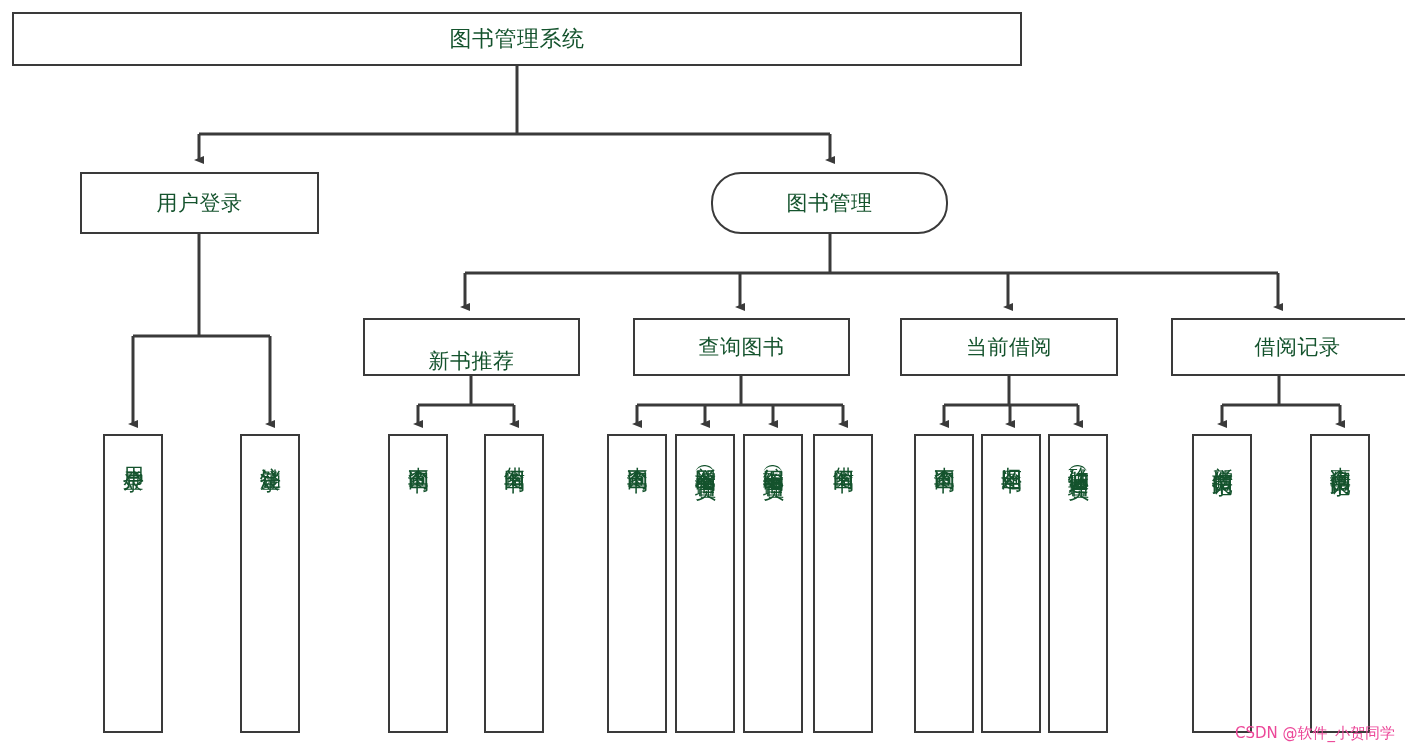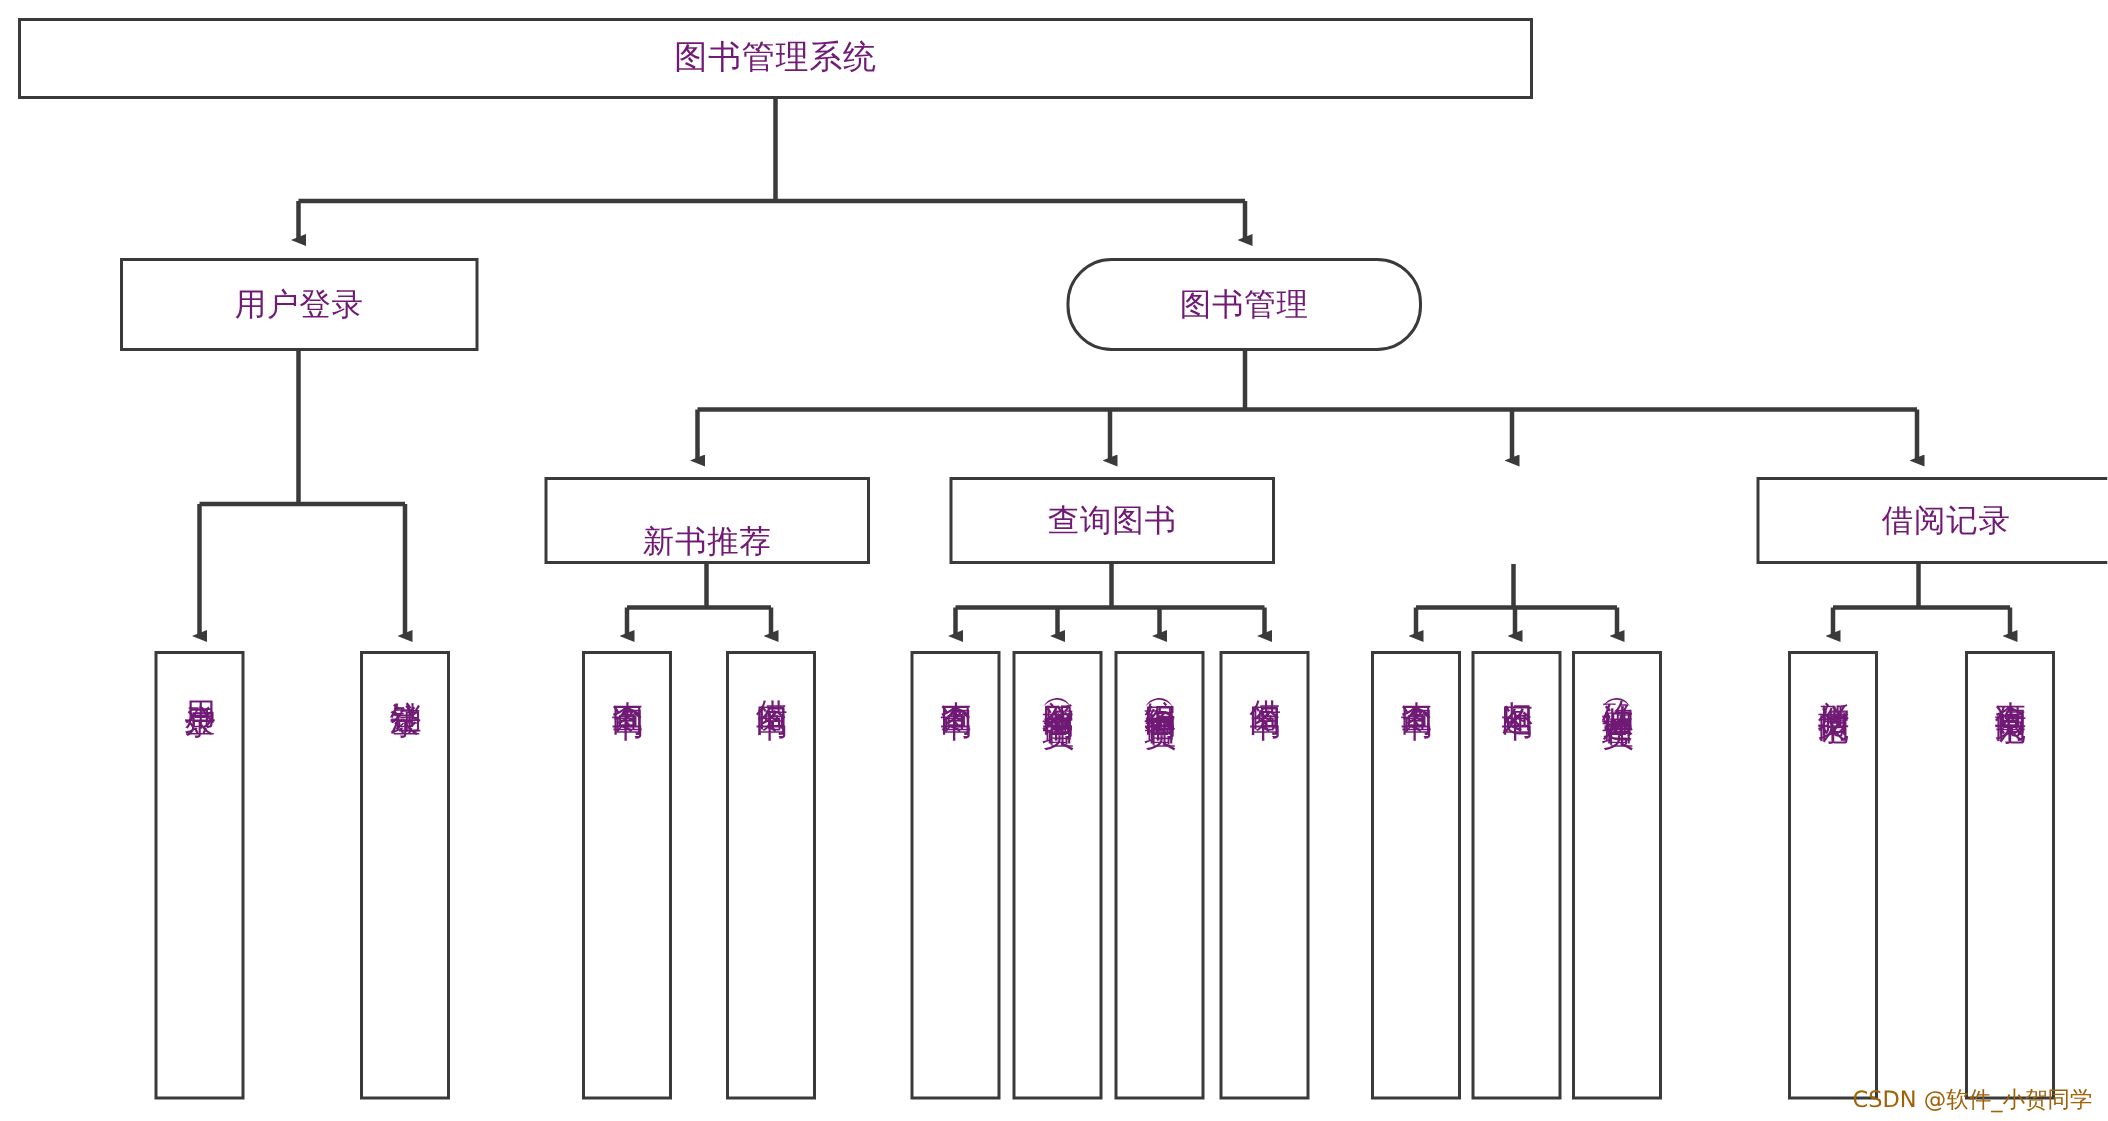--- a/index.html
+++ b/index.html
@@ -26,21 +26,21 @@
     height: 747px;
   }
   .node {
     position: absolute;
     box-sizing: border-box;
     background: #ffffff;
     border: 2px solid #3a3a3a;
     display: flex;
     align-items: center;
     justify-content: center;
-    color: #701a75;
+    color: #14532d;
   }
   .node-label {
     display: block;
     text-align: center;
     line-height: 1.18;
     white-space: nowrap;
   }
   .node.horizontal .node-label {
     font-size: 21px;
     letter-spacing: 0.5px;
@@ -58,21 +58,21 @@
     font-size: 21px;
     letter-spacing: 2px;
     line-height: 1;
     max-height: 100%;
   }
   #watermark {
     position: absolute;
     right: 10px;
     bottom: 4px;
     font-size: 15px;
-    color: #a16207;
+    color: #ec4899;
     white-space: nowrap;
     pointer-events: none;
     font-family: "DejaVu Sans", "Liberation Sans", sans-serif;
   }
 </style>
 </head>
 <body>
 
 <div id="diagram-root">
 
@@ -136,20 +136,23 @@
   <div class="node horizontal" style="left:711px; top:172px; width:237px; height:62px;border-radius:30px;">
     <span class="node-label">图书管理</span>
   </div>
 
   <div class="node horizontal" style="left:363px; top:318px; width:217px; height:58px;align-items:flex-end;">
     <span class="node-label">新书推荐</span>
   </div>
   <div class="node horizontal" style="left:633px; top:318px; width:217px; height:58px;">
     <span class="node-label">查询图书</span>
   </div>
+  <div class="node horizontal" style="left:900px; top:318px; width:218px; height:58px;">
+    <span class="node-label">当前借阅</span>
+  </div>
   <div class="node horizontal" style="left:1171px; top:318px; width:253px; height:58px;">
     <span class="node-label">借阅记录</span>
   </div>
 
   <div class="node vertical" style="left:103px; top:434px; width:60px; height:299px;">
     <span class="node-label">用户登录</span>
   </div>
   <div class="node vertical" style="left:240px; top:434px; width:60px; height:299px;">
     <span class="node-label">注销登录</span>
   </div>

